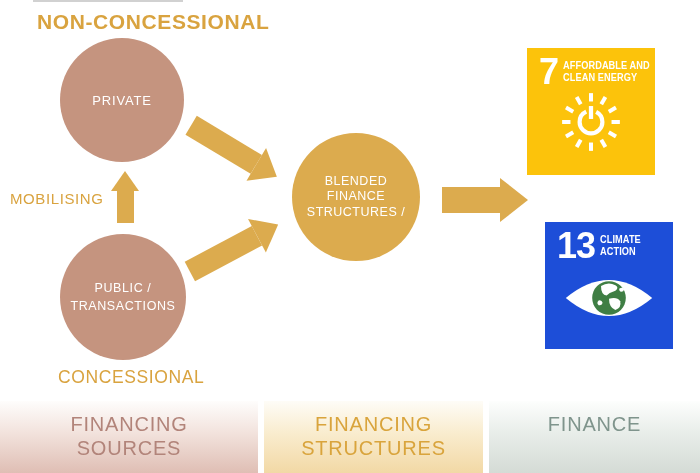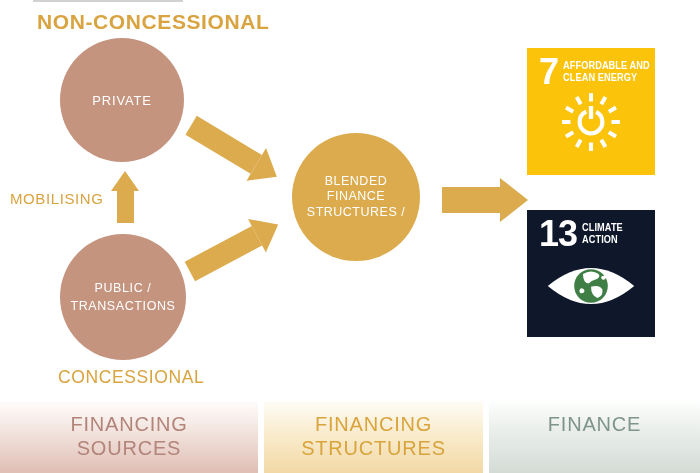--- a/index.html
+++ b/index.html
@@ -30,21 +30,21 @@
   .arrow-right { left:442px; top:178px; width:86px; height:44px; }
   .arrow-right .shaft { height:26px; }
   .arrow-right .head { border-top:22px solid transparent; border-bottom:22px solid transparent; border-left:28px solid #dcab4e; }
   .arrow-up { position:absolute; left:111px; top:171px; width:28px; height:52px;
               display:flex; flex-direction:column; align-items:center; }
   .arrow-up .head { width:0; height:0; border-left:14px solid transparent; border-right:14px solid transparent; border-bottom:20px solid #dcab4e; }
   .arrow-up .shaft { width:17px; flex:1; background:#dcab4e; }
   
   .sdg-card { position:absolute; left:527px; width:128px; height:127px; color:#ffffff; }
   .sdg-7  { top:48px;  background:#fcc30b; }
-  .sdg-13 { top:210px; background:#0f172a; }
+  .sdg-13 { top:222px; background:#1d4ed8;margin-left:18px; }
   .sdg-head { position:absolute; left:0; top:0; right:0; display:flex; }
   .sdg-num { font-size:36px; font-weight:bold; line-height:36px; padding:6px 5px 0 12px; letter-spacing:-1px; }
   .sdg-title { font-size:10px; font-weight:bold; line-height:12px; padding-top:12px;
                transform:scaleX(0.92); transform-origin:left center; white-space:nowrap; letter-spacing:0.1px; }
   .sdg-icon { position:absolute; }
   .icon-sun { left:26px; top:36px; width:76px; height:76px; }
   .icon-eye { left:11px; top:48px; width:106px; height:56px; }
   
   .footer-panel { position:absolute; top:401px; height:72px; text-align:center;
                   font-size:20px; letter-spacing:0.8px; line-height:24px; padding-top:11px; box-sizing:border-box; }

